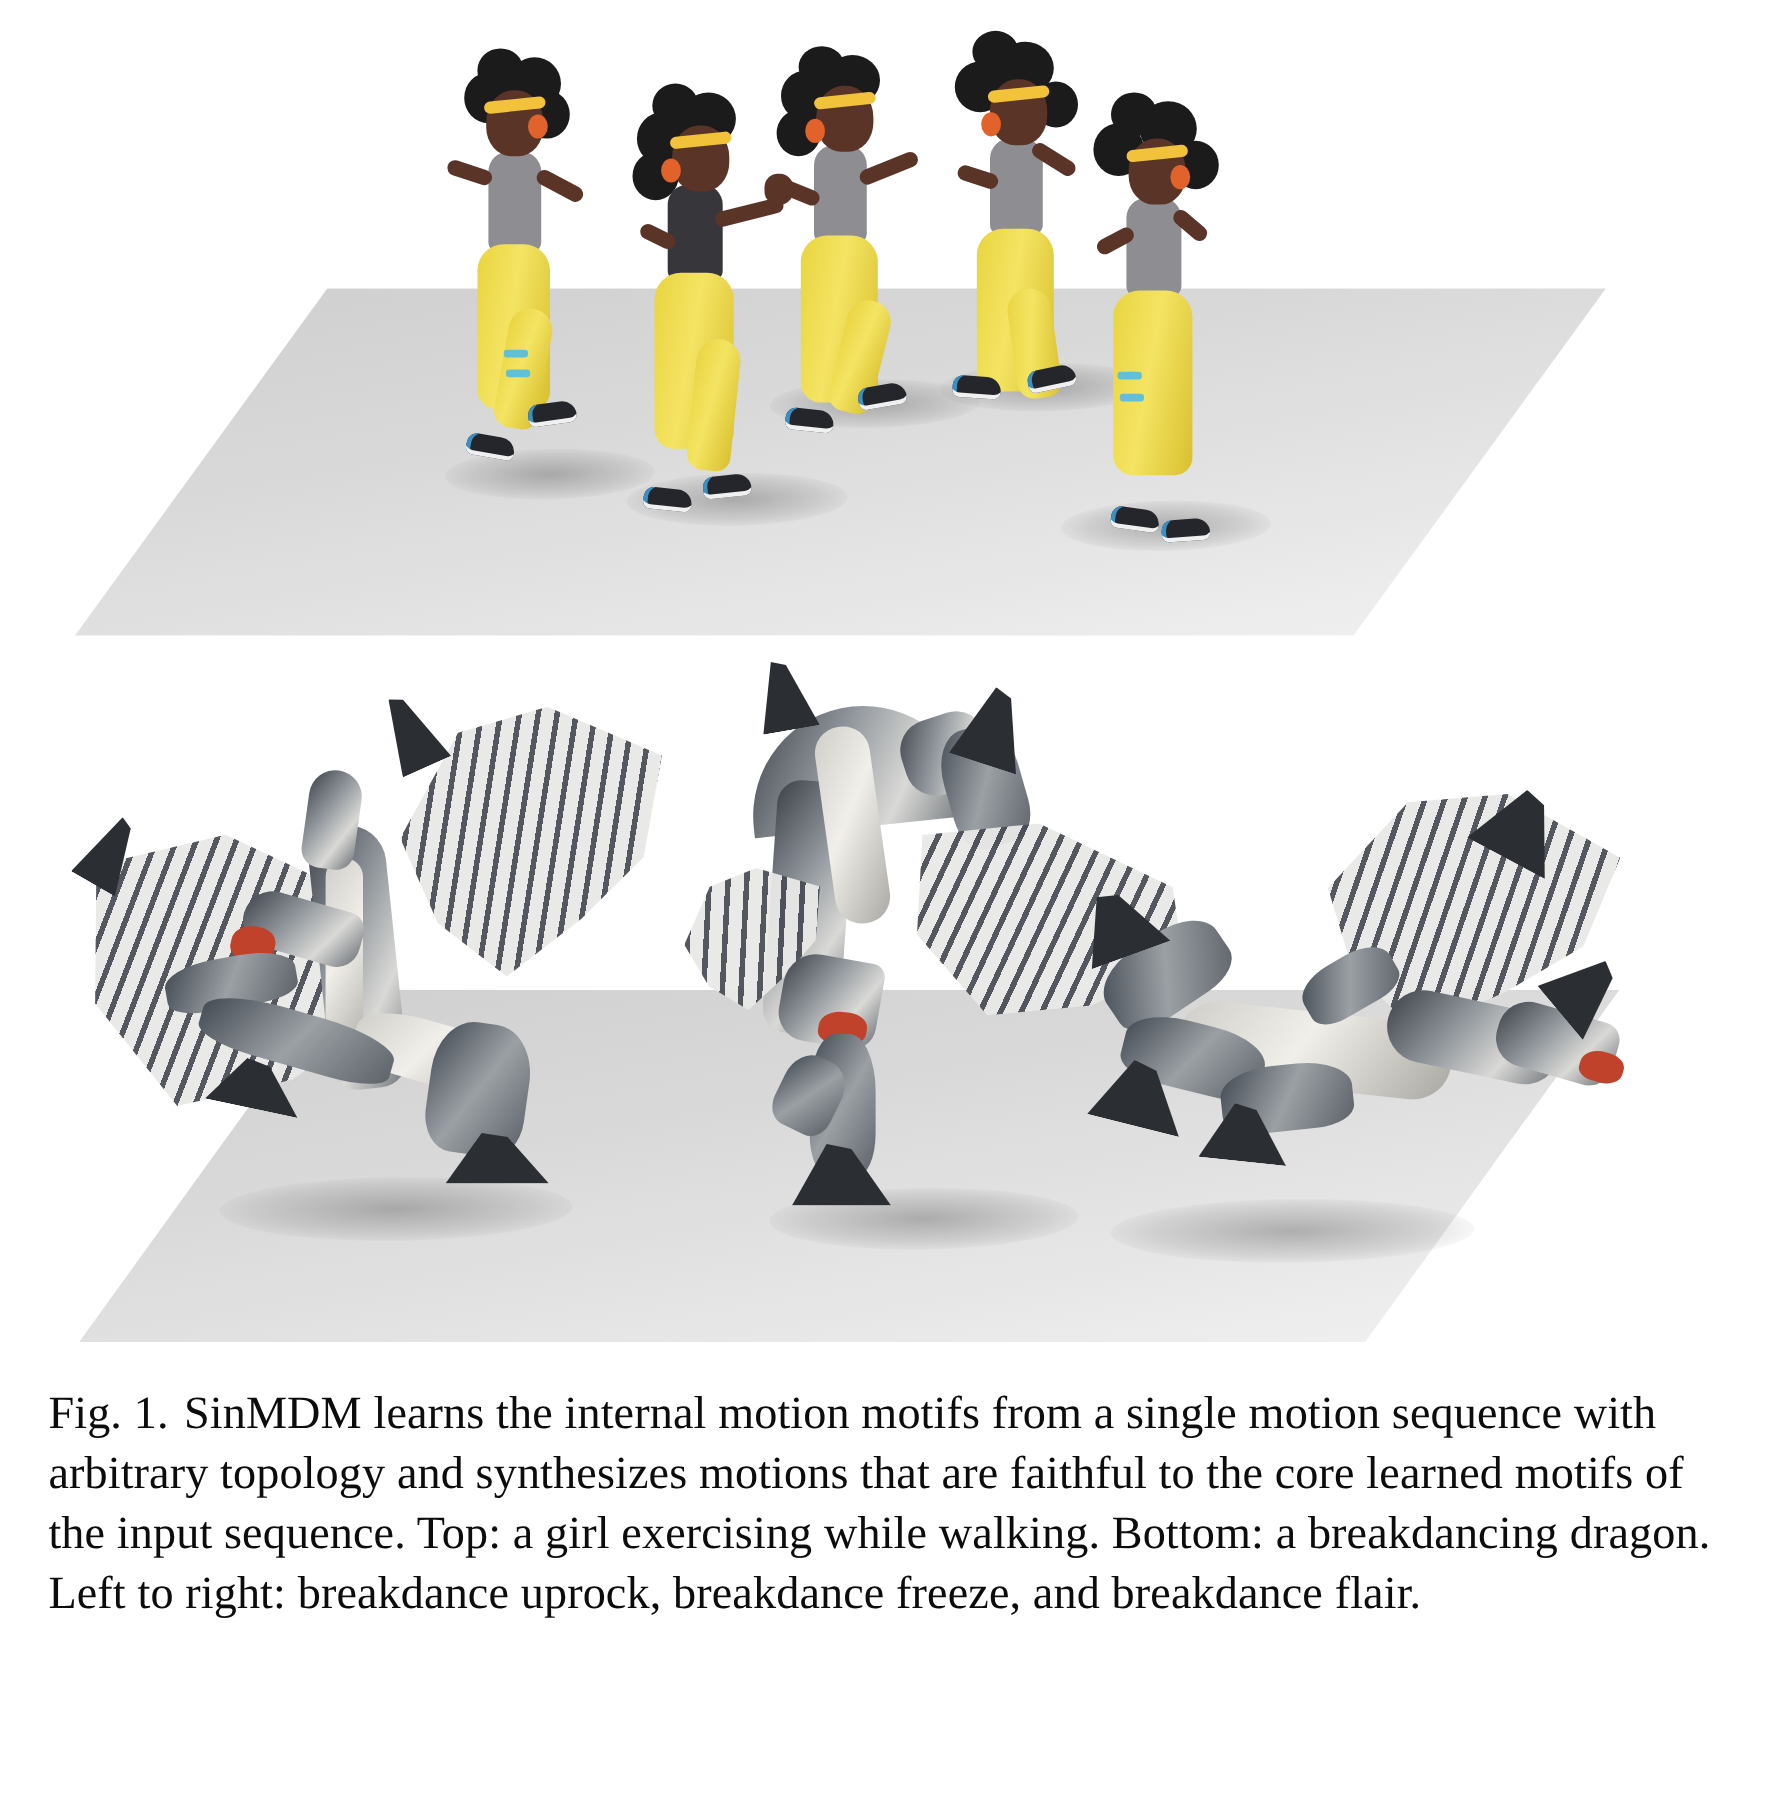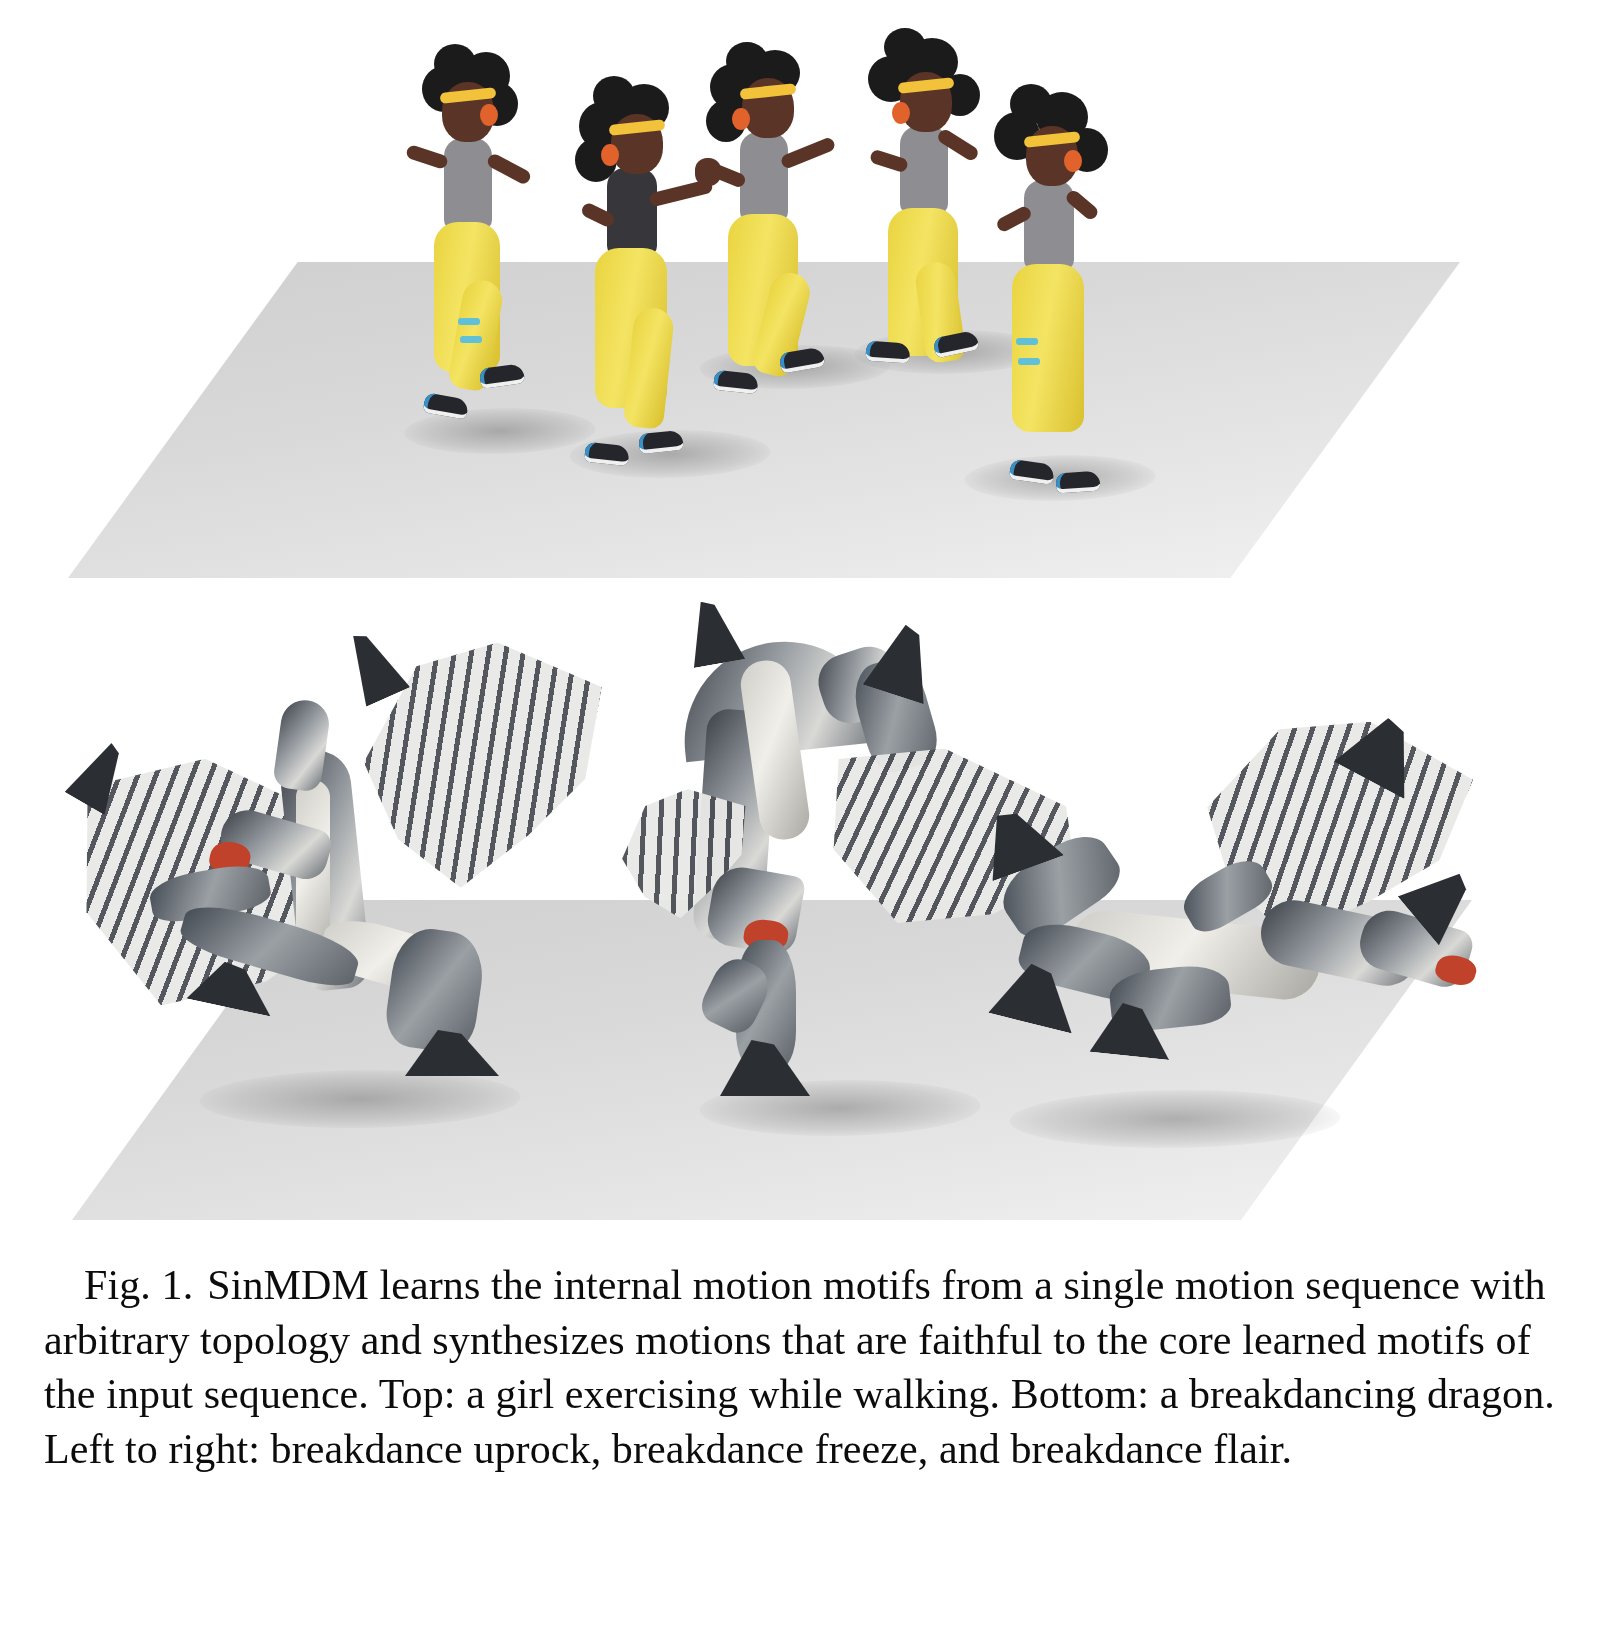--- a/index.html
+++ b/index.html
@@ -168,21 +168,21 @@
     position: absolute;
     left: 44px;
     top: 1258px;
     width: 1520px;
     font-family: "Liberation Serif", serif;
     font-size: 42px;
     line-height: 1.30;
     color: #0c0c0c;
     letter-spacing: 0.1px;
   }
-  .caption .label { white-space: nowrap; margin-left: 40px; }
+  .caption .label { white-space: nowrap; }
   .caption .gap { display: inline-block; width: 14px; }
 </style>
 </head>
 <body>
 
 <div class="figure-page">
 
   <div class="scene scene-top">
 
     <div class="ground ground-top"></div>

